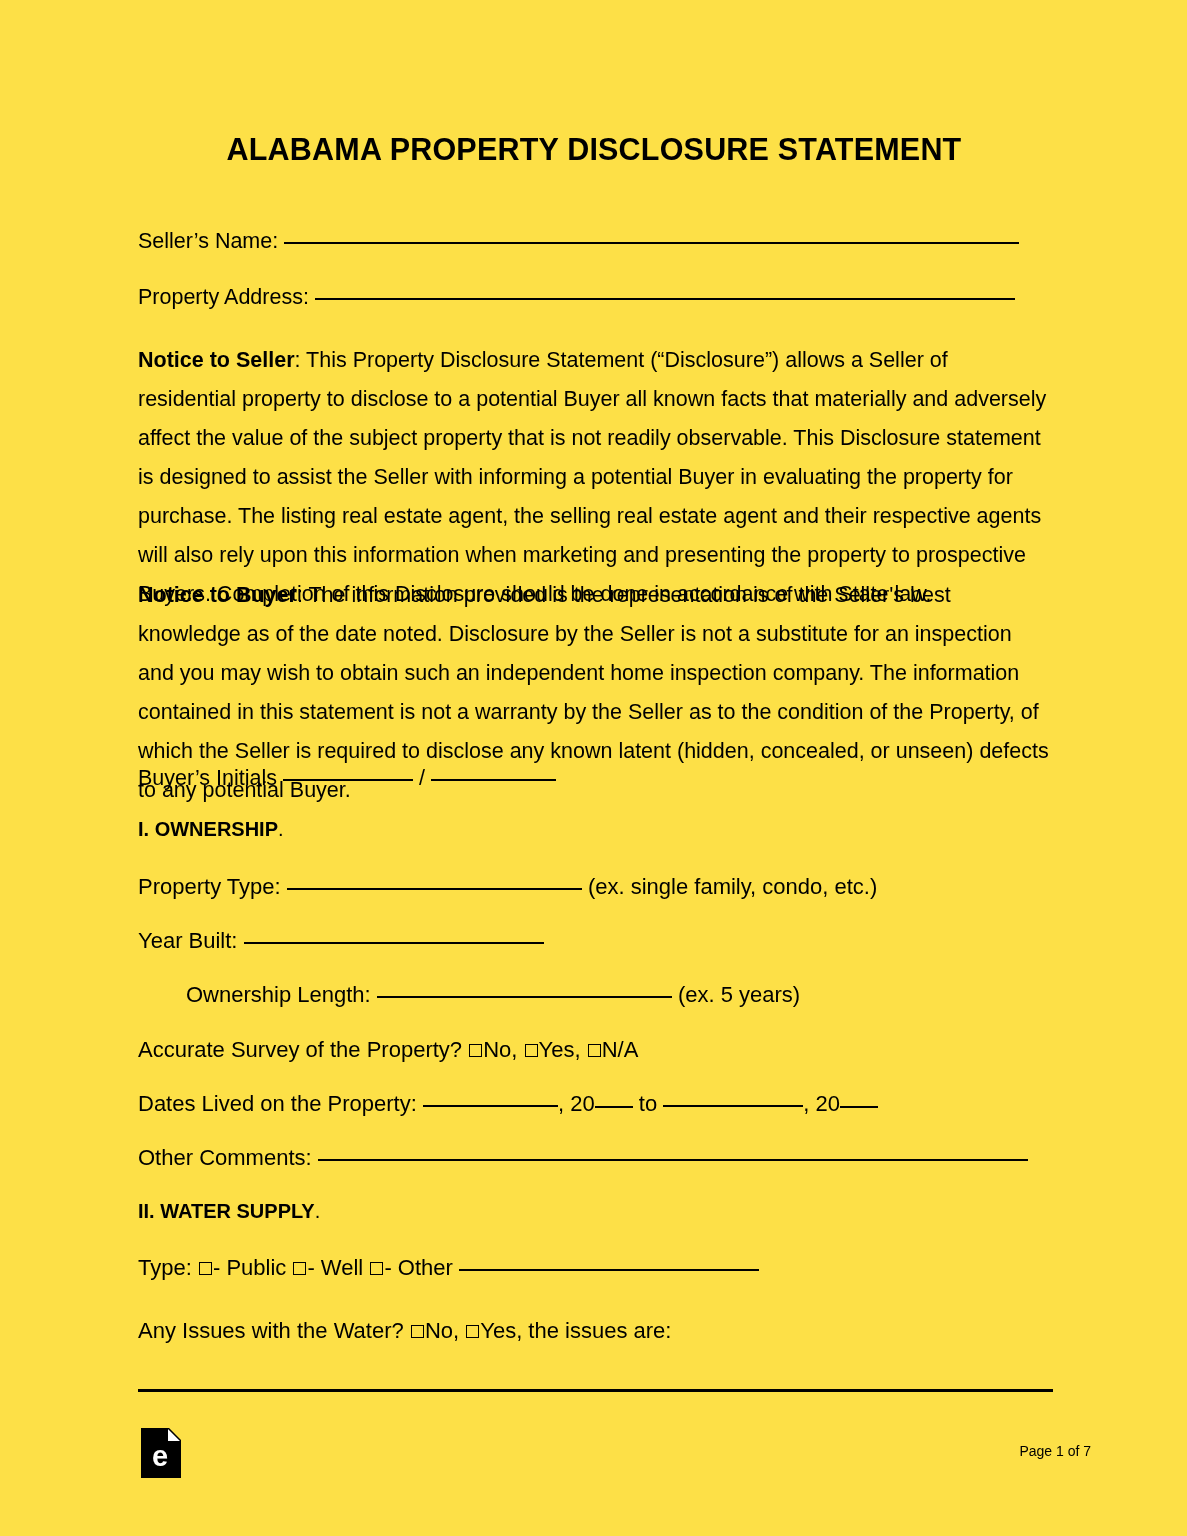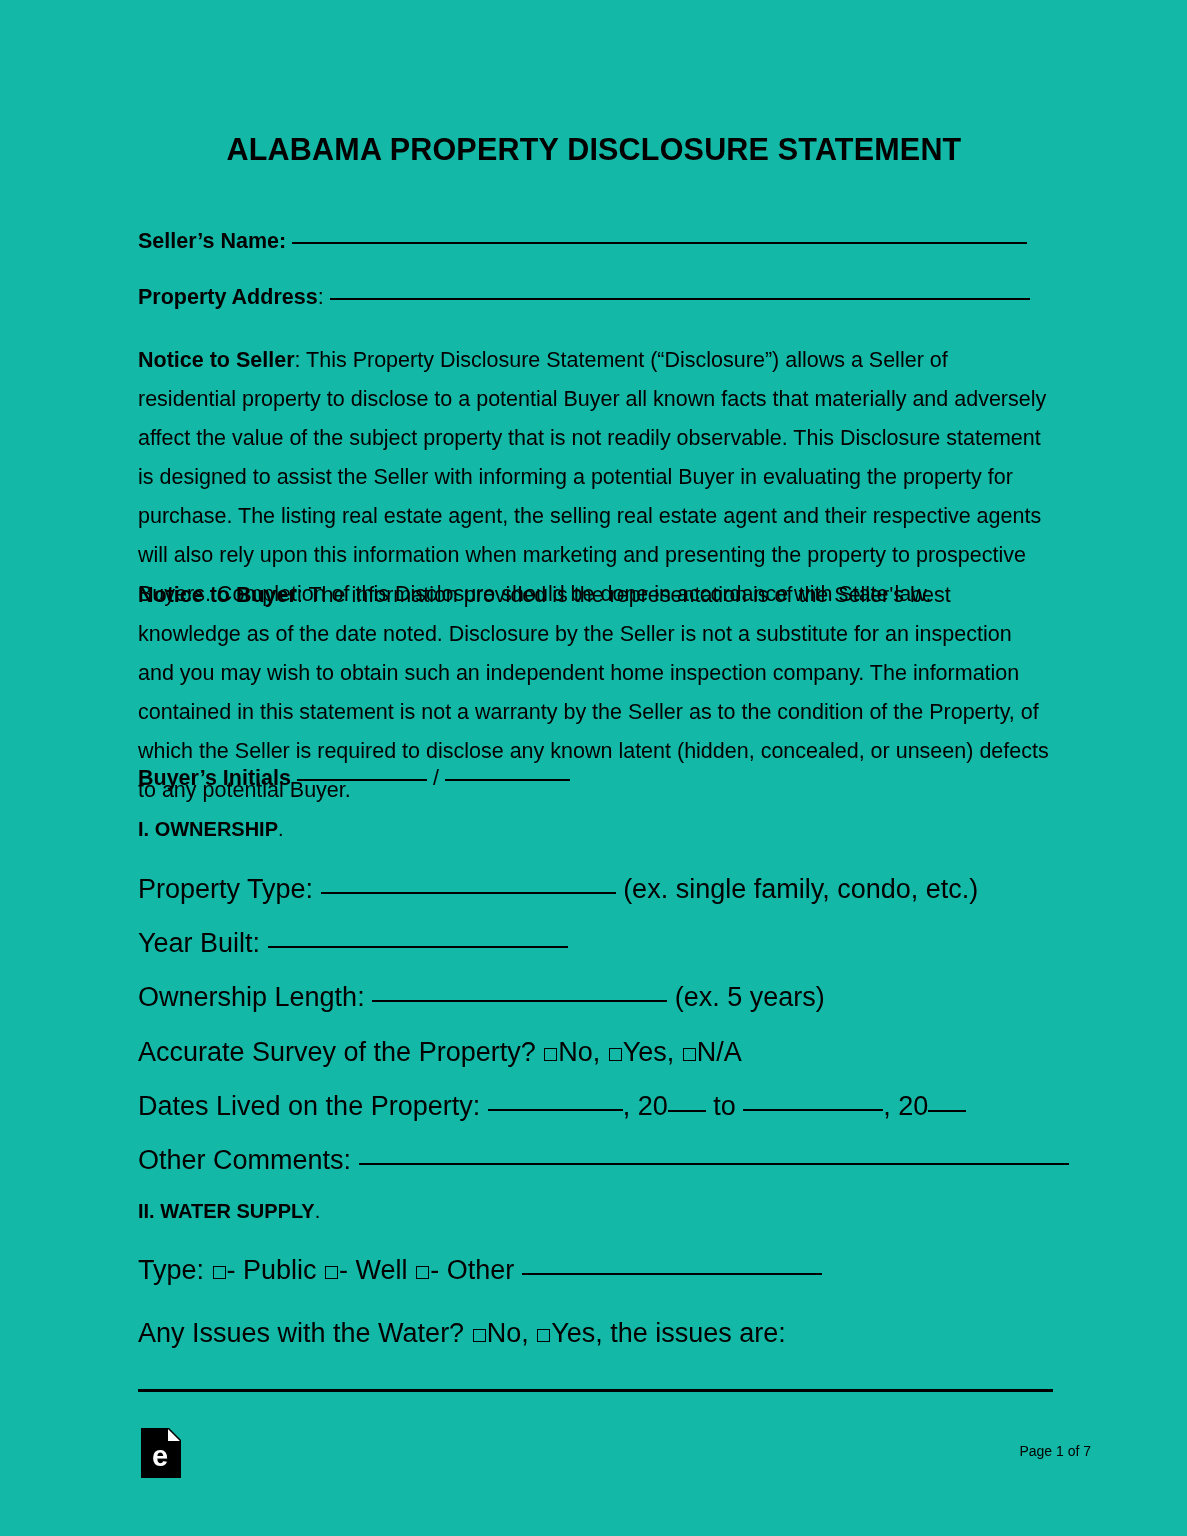--- a/index.html
+++ b/index.html
@@ -12,21 +12,21 @@
     height: 1536px;
     position: relative;
     font-family: "Liberation Sans", sans-serif;
     color: #000000;
     -webkit-font-smoothing: antialiased;
   }
 
   .page {
     position: absolute;
     inset: 0;
-    background: #14b8a6;
+    background: #fde047;
     padding-left: 16px;
   }
 
   .content {
     position: absolute;
     left: 138px;
     top: 0;
     width: 912px;
   }
 
@@ -45,21 +45,21 @@
   }
 
   
   .field-row {
     position: absolute;
     left: 0;
     font-size: 21.5px;
     line-height: 1.28;
     white-space: nowrap;
   }
-  .field-row .lbl { font-weight: bold; }
+  .field-row .lbl { font-weight: normal; }
   .field-row .lbl-plain { font-weight: normal; }
 
   .rule {
     display: inline-block;
     border-bottom: 2.4px solid #000;
     height: 0;
     vertical-align: 4px;
   }
   .rule-thin {
     display: inline-block;
@@ -86,21 +86,21 @@
     font-size: 20px;
     font-weight: bold;
     white-space: nowrap;
   }
   .section-head .dot { font-weight: normal; }
 
   
   .line {
     position: absolute;
     left: 0;
-    font-size: 27px;
+    font-size: 22px;
     white-space: nowrap;
   }
 
   .cb {
     display: inline-block;
     width: 13px;
     height: 13px;
     border: 1.9px solid #000;
     vertical-align: 0px;
     margin: 0 1px 0 1px;
@@ -175,21 +175,21 @@
       <span>Property Type:</span>
       <span class="rule" style="width:295px;"></span>
       <span>(ex. single family, condo, etc.)</span>
     </div>
 
     <div class="line" style="top:928px;text-align:center;">
       <span>Year Built:</span>
       <span class="rule" style="width:300px;"></span>
     </div>
 
-    <div class="line" style="top:982px;">
+    <div class="line" style="top:982px;margin-left:48px;">
       <span>Ownership Length:</span>
       <span class="rule" style="width:295px;"></span>
       <span>(ex. 5 years)</span>
     </div>
 
     <div class="line" style="top:1037px;">
       <span>Accurate Survey of the Property?</span>
       <span class="cb"></span><span>No,</span>
       <span class="cb"></span><span>Yes,</span>
       <span class="cb"></span><span>N/A</span>

